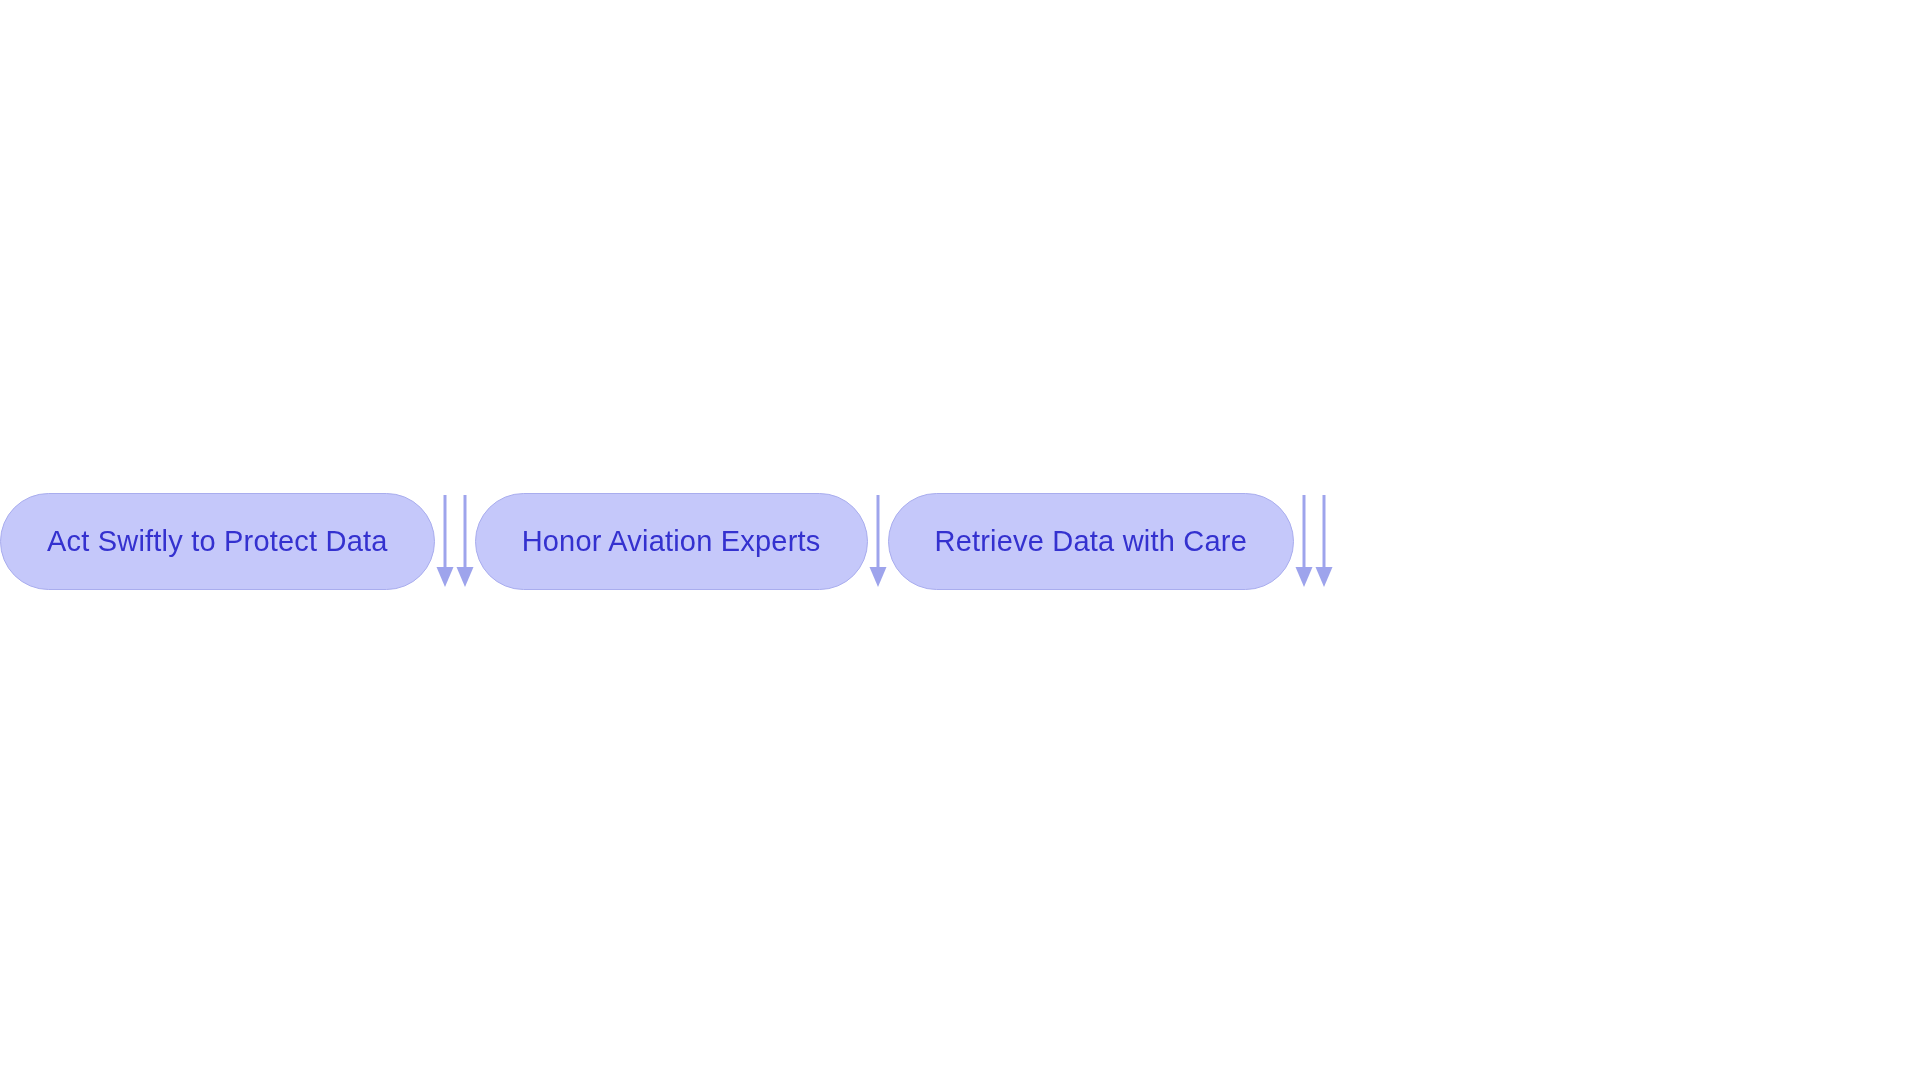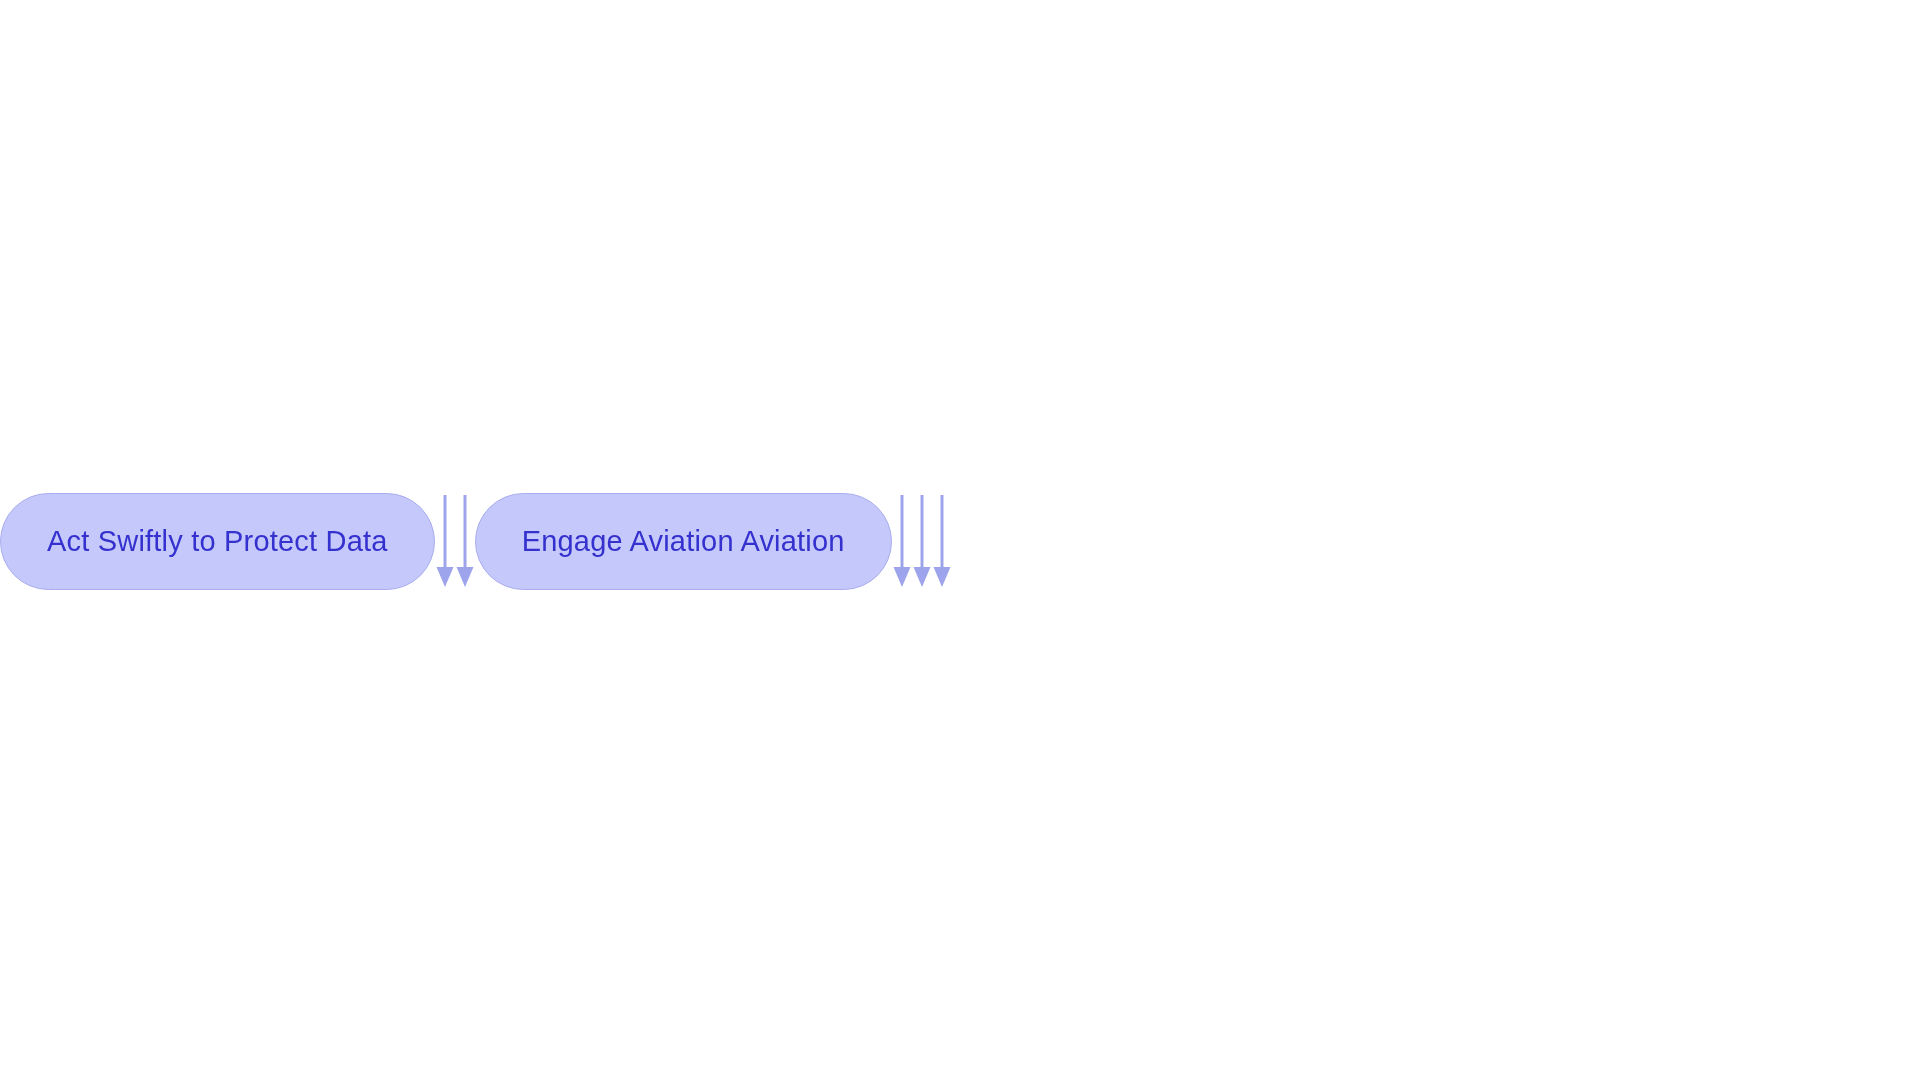--- a/index.html
+++ b/index.html
@@ -89,30 +89,33 @@
 
 
     <div class="connector">
       <svg width="20" height="93" viewBox="0 0 20 93" xmlns="http://www.w3.org/2000/svg" aria-hidden="true">
         <line x1="10" y1="0" x2="10" y2="76" stroke="#9ea4ec" stroke-width="3"></line>
         <polygon points="10,92 1.5,72 18.5,72" fill="#9ea4ec"></polygon>
       </svg>
     </div>
 
     <div class="node">
-      <span class="node-label">Engage Aviation Aviation</span>
+      <span class="node-label">Honor Aviation Experts</span>
     </div>
 
     <div class="connector">
       <svg width="20" height="93" viewBox="0 0 20 93" xmlns="http://www.w3.org/2000/svg" aria-hidden="true">
         <line x1="10" y1="0" x2="10" y2="76" stroke="#9ea4ec" stroke-width="3"></line>
         <polygon points="10,92 1.5,72 18.5,72" fill="#9ea4ec"></polygon>
       </svg>
     </div>
 
+    <div class="node">
+      <span class="node-label">Retrieve Data with Care</span>
+    </div>
 
     <div class="connector">
       <svg width="20" height="93" viewBox="0 0 20 93" xmlns="http://www.w3.org/2000/svg" aria-hidden="true">
         <line x1="10" y1="0" x2="10" y2="76" stroke="#9ea4ec" stroke-width="3"></line>
         <polygon points="10,92 1.5,72 18.5,72" fill="#9ea4ec"></polygon>
       </svg>
     </div>
 
 
     <div class="connector">

